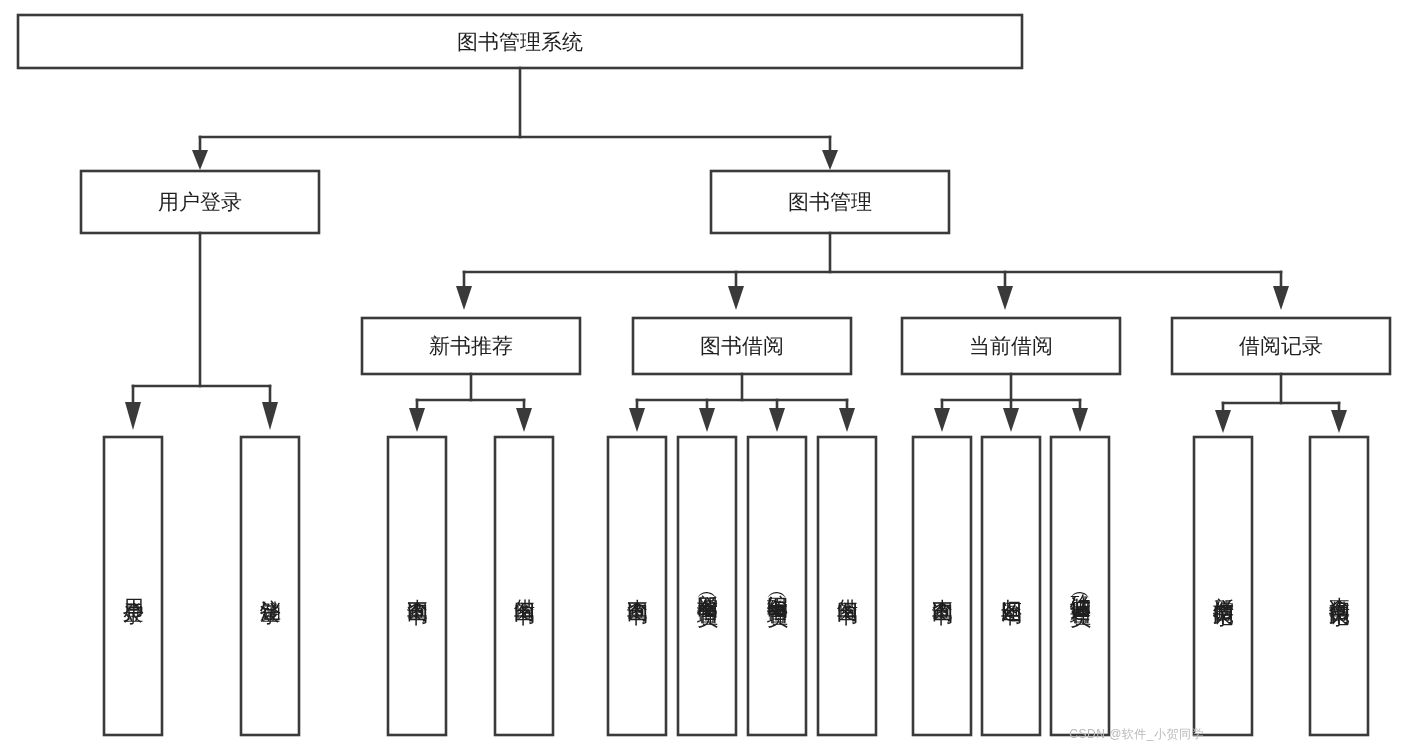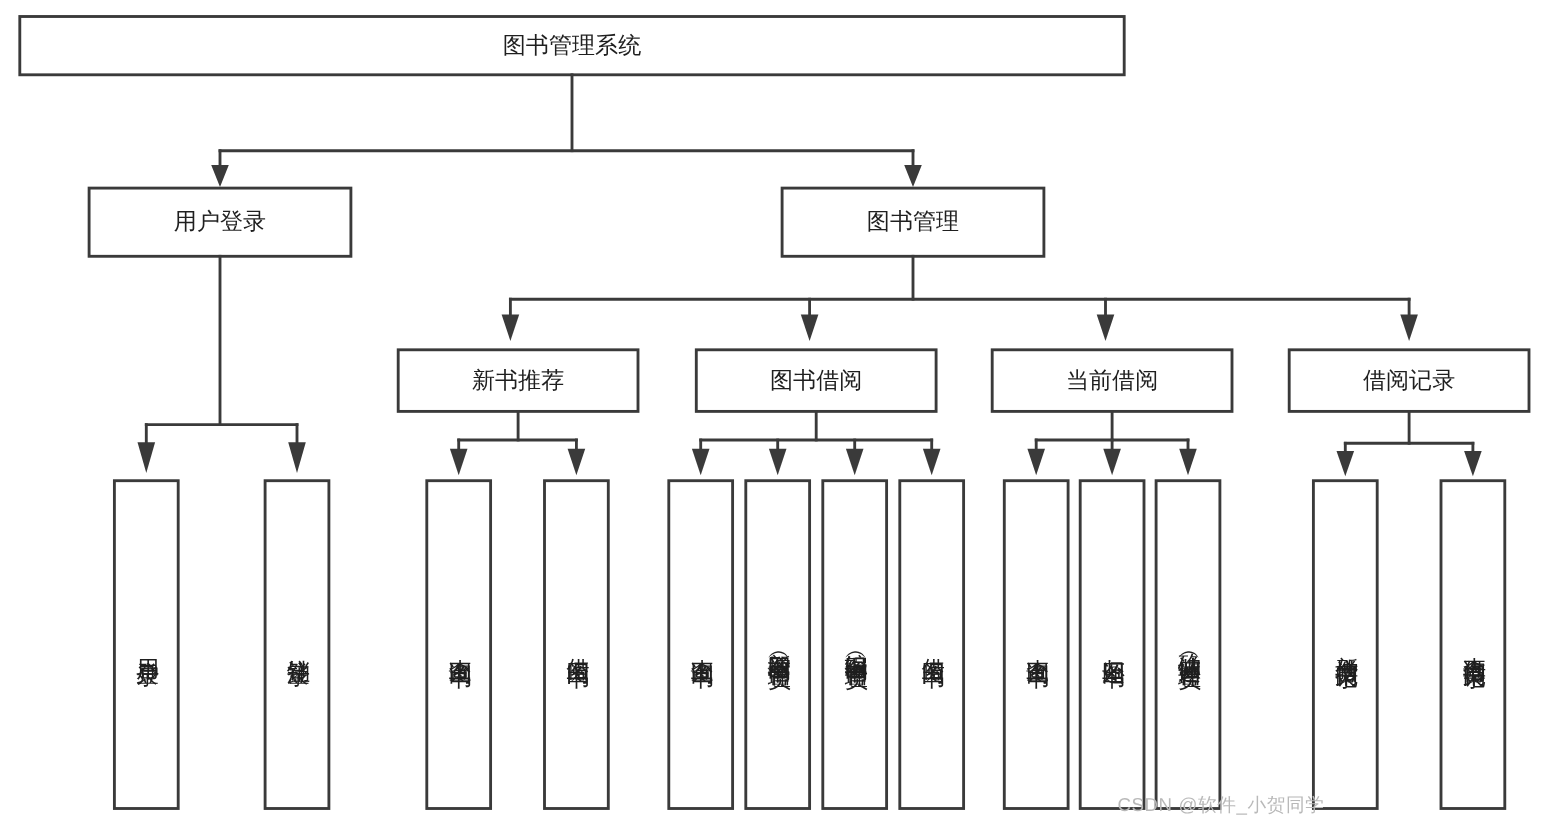--- a/index.html
+++ b/index.html
@@ -62,21 +62,21 @@
     letter-spacing: 2px;
     color: #1f1f1f;
     white-space: nowrap;
     pointer-events: none;
   }
   .watermark {
     position: absolute;
     right: 10px;
     bottom: 4px;
     font-family: "Liberation Sans", "DejaVu Sans", sans-serif;
-    font-size: 17px;
+    font-size: 12px;
     color: #b9b9b9;
     white-space: nowrap;
     letter-spacing: 0.5px;
   }
 </style>
 </head>
 <body>
 
 <div id="diagram-root">
 

